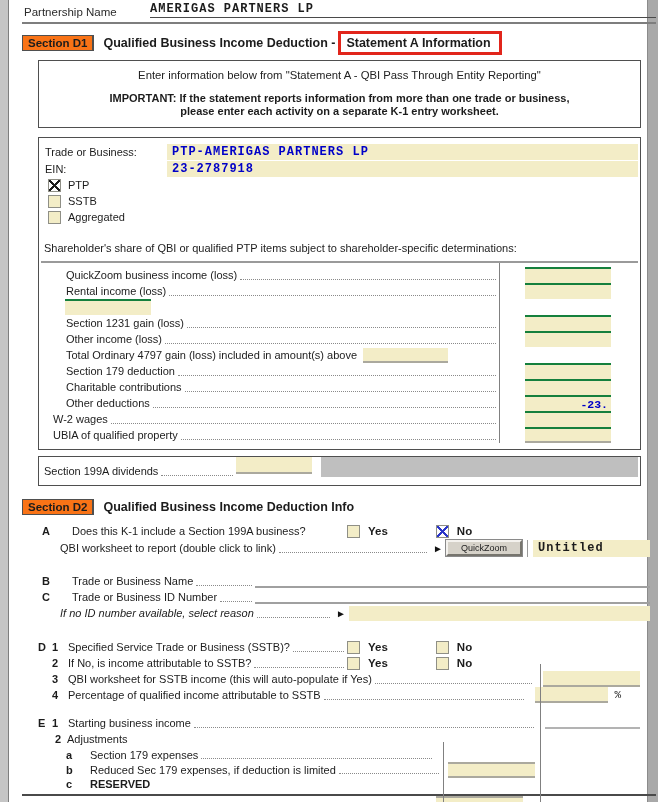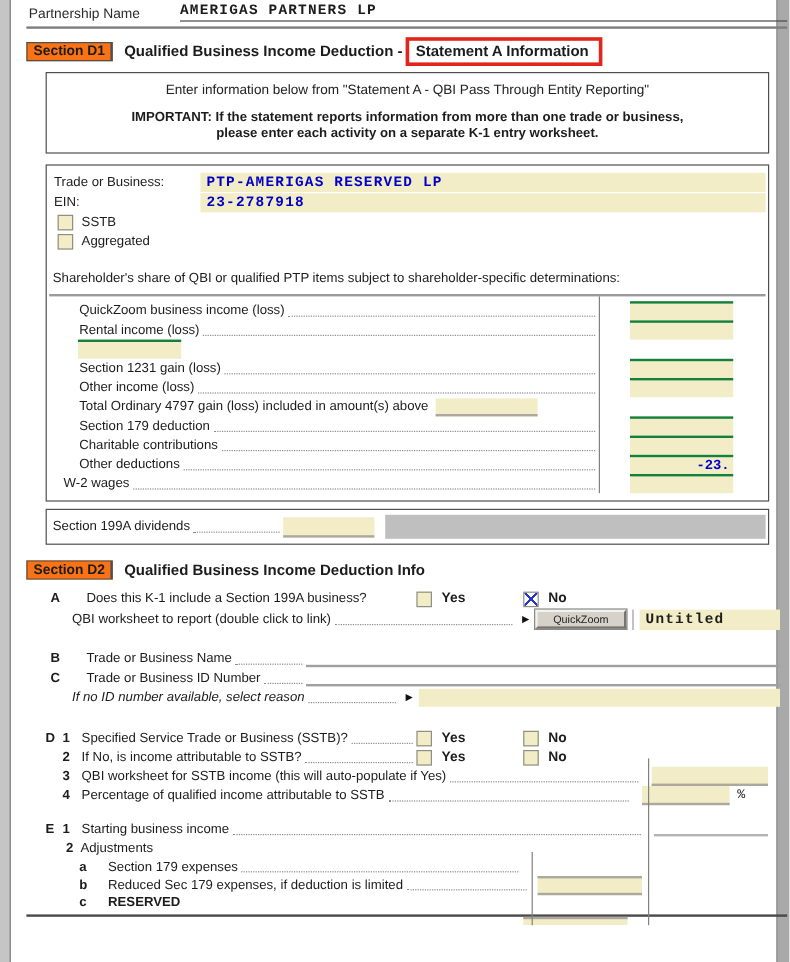--- a/index.html
+++ b/index.html
@@ -61,21 +61,21 @@
   .srow.ind .lbl-cell { padding-left:27px; }
   .amt-cell { width:141px; display:flex; flex:0 0 auto; }
   .amt { margin-left:26px; width:86px; height:16px; background:#F3EDC7; border-top:2px solid #15803d;
          display:flex; align-items:center; justify-content:flex-end; padding-right:3px;
          font-family:"Liberation Mono", monospace; font-weight:bold; font-size:11.5px; color:#0000C8; }
   .amt.last { border-bottom:2px solid #ABA99E; }
   .inline-fld { width:85px; height:15px; background:#F3EDC7; border-bottom:2px solid #ABA99E; margin-left:6px; flex:0 0 auto; }
   .dots { flex:1 1 auto; min-width:6px; border-bottom:1.5px dotted #8a8a8a; height:1px; margin:0 3px; transform:translateY(4px); }
   .nw { white-space:nowrap; }
 
-  .box-div { margin-top:6px; height:30px; display:flex; align-items:center; padding-left:5px; }
+  .box-div { margin-top:6px; height:30px; display:flex; padding-left:5px; }
   .div-left { display:flex; align-items:center; width:192px; flex:0 0 auto; }
   .div-fld { width:76px; height:17px; background:#F3EDC7; border-bottom:2px solid #ABA99E; flex:0 0 auto; }
   .div-bar { flex:1; height:20px; background:#BFBFBF; margin-left:9px; margin-right:2px; }
 
   
   .d2-wrap { position:relative; }
   .vline-a { position:absolute; left:518px; top:170px; bottom:0; width:1px; background:#808080; }
   .vline-b { position:absolute; left:421px; top:248px; bottom:0; width:1px; background:#808080; }
 
   .frow { display:flex; align-items:center; height:16px; }
@@ -147,27 +147,31 @@
 
   <div class="box box-a">
     <div class="l1">Enter information below from "Statement A - QBI Pass Through Entity Reporting"</div>
     <div class="l2">IMPORTANT: If the statement reports information from more than one trade or business,</div>
     <div class="l3">please enter each activity on a separate K-1 entry worksheet.</div>
   </div>
 
   <div class="box box-b">
     <div class="kv-row">
       <span class="kv-label">Trade or Business:</span>
-      <span class="fld kv-fld">PTP-AMERIGAS RESERVED LP</span>
+      <span class="fld kv-fld">PTP-AMERIGAS PARTNERS LP</span>
     </div>
     <div class="kv-row">
       <span class="kv-label">EIN:</span>
       <span class="fld kv-fld">23-2787918</span>
     </div>
     <div class="cb-row">
+      <span class="cb cb-x"></span>
+      <span class="cb-lbl">PTP</span>
+    </div>
+    <div class="cb-row">
       <span class="cb"></span>
       <span class="cb-lbl">SSTB</span>
     </div>
     <div class="cb-row">
       <span class="cb"></span>
       <span class="cb-lbl">Aggregated</span>
     </div>
 
     <div class="share-head">Shareholder's share of QBI or qualified PTP items subject to shareholder-specific determinations:</div>
     <div class="divider"></div>
@@ -251,20 +255,29 @@
             <span class="amt">-23.</span>
           </div>
       </div>
       <div class="srow">
         <div class="lbl-cell">
             <span class="nw">W-2 wages</span>
             <span class="dots"></span>
           </div>
         <div class="amt-cell">
             <span class="amt"></span>
+          </div>
+      </div>
+      <div class="srow">
+        <div class="lbl-cell">
+            <span class="nw">UBIA of qualified property</span>
+            <span class="dots"></span>
+          </div>
+        <div class="amt-cell">
+            <span class="amt last"></span>
           </div>
       </div>
     </div>
   </div>
 
   <div class="box box-div">
     <div class="div-left">
       <span class="nw">Section 199A dividends</span>
       <span class="dots"></span>
     </div>

